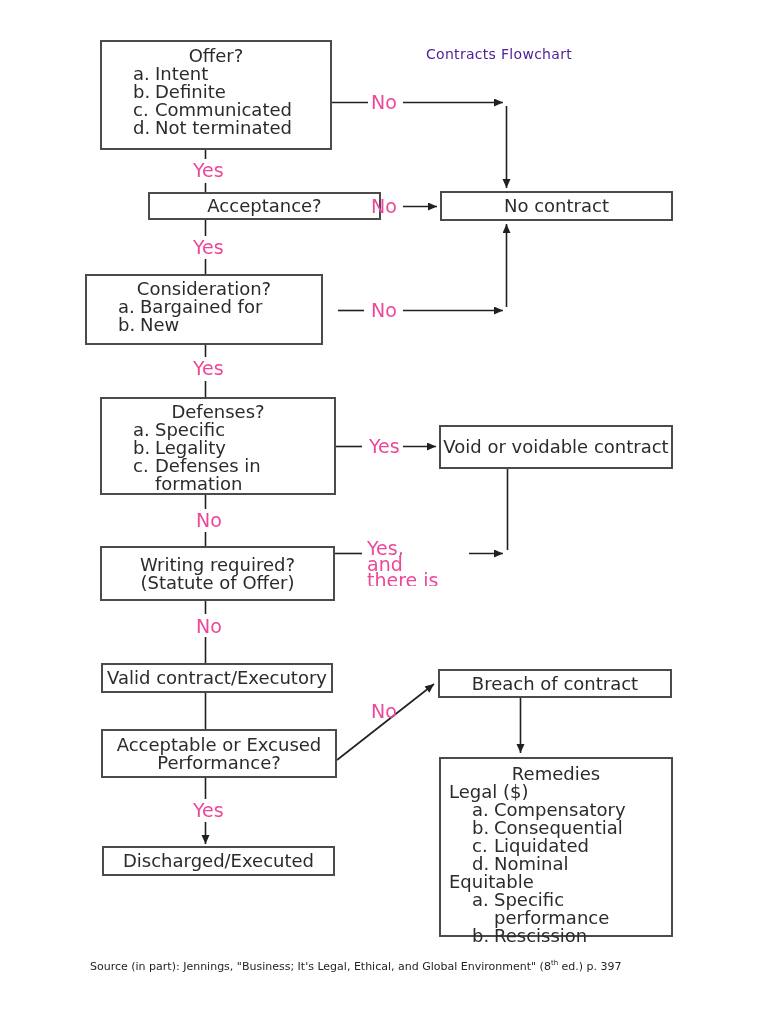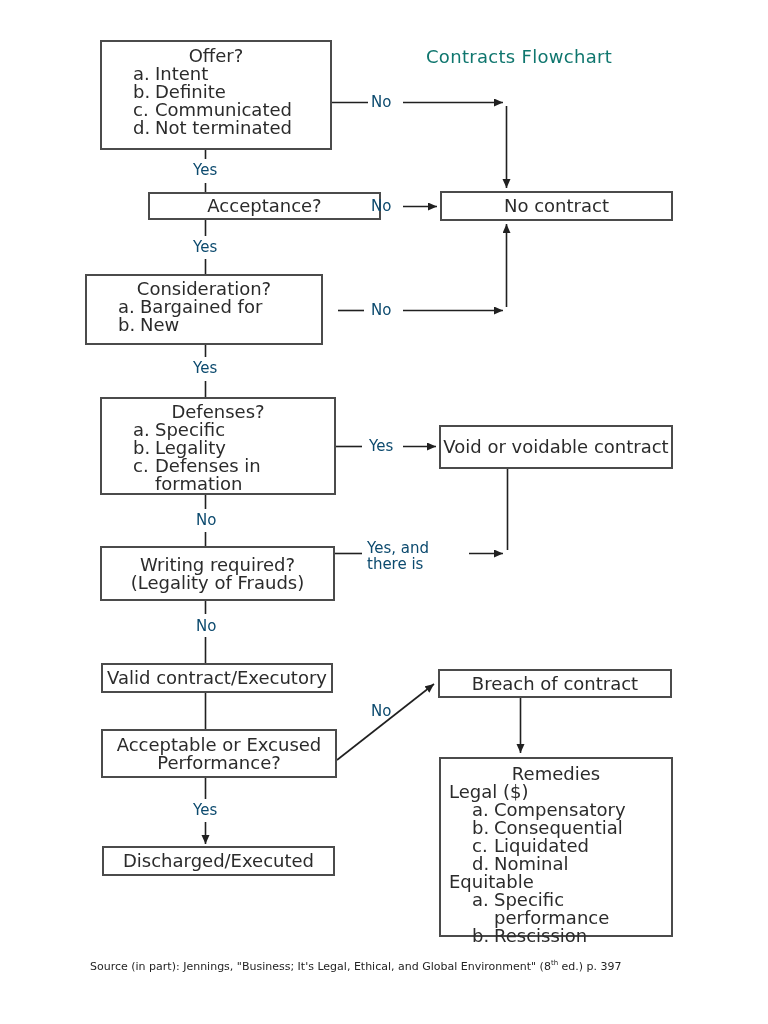--- a/index.html
+++ b/index.html
@@ -4,23 +4,23 @@
 <style>
   html,body{margin:0;padding:0;background:#ffffff;}
   #page{position:relative;width:768px;height:1024px;background:#ffffff;overflow:hidden;
         font-family:"DejaVu Sans","Liberation Sans",sans-serif;color:#2b2b2b;}
   .box{position:absolute;border:2px solid #4b4b4b;background:#fff;box-sizing:border-box;
        font-size:18px;line-height:18px;color:#2b2b2b;}
   .vcenter{display:flex;flex-direction:column;align-items:center;justify-content:center;text-align:center;}
   .box-title{text-align:center;}
   .item{display:flex;padding-left:31px;}
   .mk{width:22px;flex:none;}
-  .elabel{position:absolute;font-size:15px;line-height:15px;color:#0c4a6e;white-space:nowrap;}
+  .elabel{position:absolute;font-size:19px;line-height:15px;color:#ec4899;white-space:nowrap;}
   .elabel.multi{white-space:normal;line-height:16px;overflow:hidden;}
-  #title{position:absolute;left:426px;top:46px;font-size:18px;letter-spacing:0.3px;color:#0f766e;}
+  #title{position:absolute;left:426px;top:46px;font-size:14px;letter-spacing:0.3px;color:#4c1d95;}
   #wires{position:absolute;left:0;top:0;pointer-events:none;}
   .heading{padding-left:8px;}
   #footer{position:absolute;left:90px;top:959px;font-size:11px;color:#242424;white-space:nowrap;}
   #footer sup{font-size:7px;}
 </style>
 </head>
 <body>
 
 <div id="page">
 
@@ -119,21 +119,21 @@
         <span>Legality</span>
       </div>
     <div class="item">
         <span class="mk">c.</span>
         <span>Defenses in formation</span>
       </div>
   </div>
 
   <div class="box vcenter" style="left:100px;top:546px;width:235px;height:55px;">
     <div>Writing required?</div>
-    <div>(Legality of Frauds)</div>
+    <div>(Statute of Offer)</div>
   </div>
 
   <div class="box vcenter" style="left:101px;top:663px;width:232px;height:30px;">
     <div>Valid contract/Executory</div>
   </div>
 
   <div class="box vcenter" style="left:101px;top:729px;width:236px;height:49px;">
     <div>Acceptable or Excused</div>
     <div>Performance?</div>
   </div>

